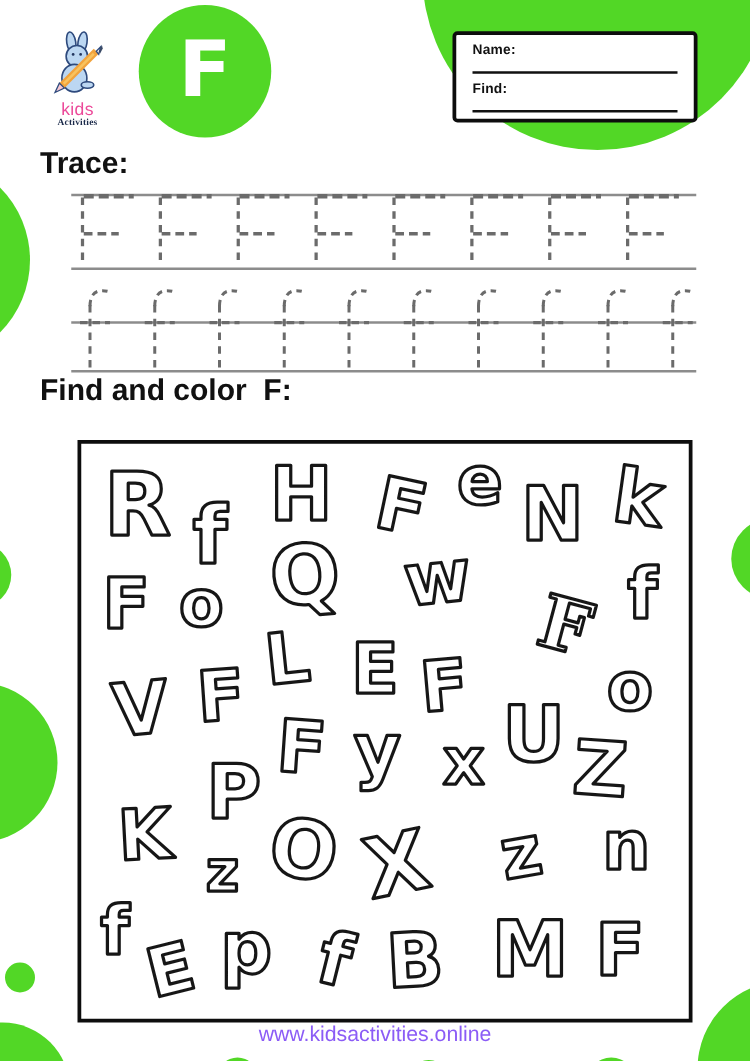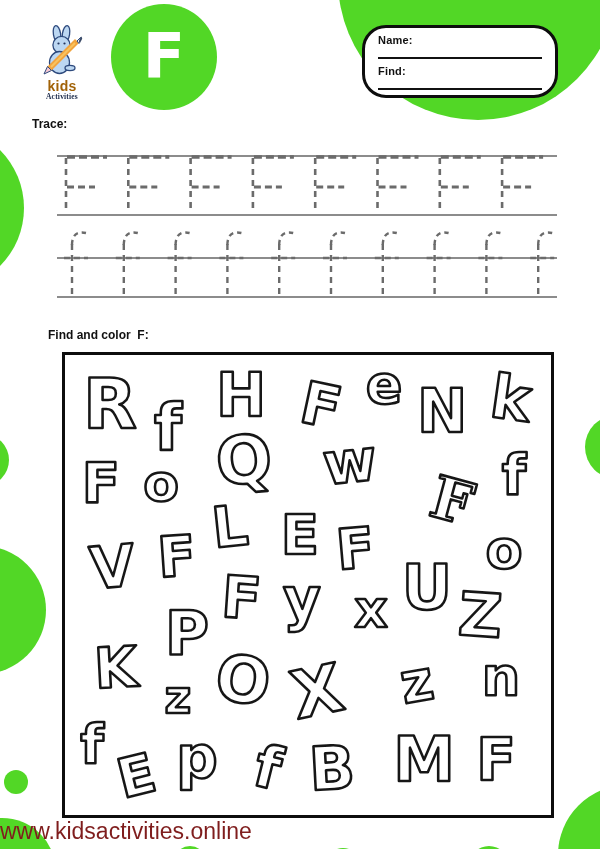--- a/index.html
+++ b/index.html
@@ -14,49 +14,49 @@
   .g.ld {left:4px;    top:770px;  width:24px;  height:24px;}
   .g.blc{left:-52px;  top:818px;  width:108px; height:108px;}
   .g.bs1{left:174px;  top:846px;  width:32px;  height:32px;}
   .g.bs2{left:325px;  top:848px;  width:36px;  height:36px;}
   .g.bs3{left:469px;  top:846px;  width:40px;  height:40px;}
   .g.rm {left:585px;  top:415px;  width:64px;  height:64px;}
   .g.brc{left:558px;  top:785px;  width:140px; height:140px;}
 
   
   .logo{position:absolute;left:32px;top:24px;width:60px;text-align:center;z-index:2;}
-  .logo .kids{font-size:14px;font-weight:bold;color:#a16207;line-height:12px;letter-spacing:.3px;}
+  .logo .kids{font-size:14px;font-weight:normal;color:#ec4899;line-height:12px;letter-spacing:.3px;}
   .logo .acts{font-size:7.5px;font-weight:bold;color:#1b2a4a;letter-spacing:.2px;font-family:Liberation Serif, serif;}
   .badge{position:absolute;left:111px;top:4px;width:106px;height:106px;border-radius:50%;
          background:#52d726;display:flex;align-items:center;justify-content:center;z-index:2;}
   .badge span{color:#fff;font-family:"DejaVu Sans",sans-serif;font-weight:bold;font-size:62px;
               transform:translateY(-2px);}
   .namebox{position:absolute;left:362px;top:25px;width:190px;height:67px;background:#fff;
-           border:3px solid #0d0d0d;border-radius:24px;z-index:2;}
+           border:3px solid #0d0d0d;border-radius:4px;z-index:2;}
   .nb-label{position:absolute;left:13px;font-size:11px;font-weight:bold;letter-spacing:.2px;}
   .nb-line{position:absolute;left:13px;right:13px;height:2px;background:#111;}
 
   
-  .h{position:absolute;left:32px;font-size:12px;font-weight:bold;z-index:2;white-space:pre;}
+  .h{position:absolute;left:32px;font-size:24px;font-weight:bold;z-index:2;white-space:pre;}
   .h.trace{top:117px;}
-  .h.find{top:328px;margin-left:16px;}
+  .h.find{top:299px;}
 
   #trace-svg{position:absolute;left:0;top:145px;z-index:2;}
   #trace-svg path{fill:none;stroke:#6b6b6b;}
   #trace-svg path.guide{stroke:#8c8c8c;}
 
   
   .puzzle{position:absolute;left:62px;top:352px;width:486px;height:460px;background:#fff;
           border:3px solid #0d0d0d;z-index:2;}
   #puzzle-svg text{fill:#fff;stroke:#161616;stroke-width:2.6;stroke-linejoin:round;
                    font-family:"DejaVu Sans",sans-serif;font-weight:bold;text-anchor:middle;}
   #puzzle-svg text.serif{font-family:"DejaVu Serif",serif;}
 
-  .footer{position:absolute;left:0;top:818px;width:100%;font-size:23px;
-          color:#7f1d1d;z-index:2;}
+  .footer{position:absolute;left:0;top:818px;width:100%;text-align:center;font-size:17px;
+          color:#8b5cf6;z-index:2;}
 </style>
 </head>
 <body>
 
 <div class="page">
 
   <div class="g tr" style="background: rgb(82, 215, 38);"></div>
   <div class="g lm" style="background: rgb(82, 215, 38);"></div>
   <div class="g ls" style="background: rgb(82, 215, 38);"></div>
   <div class="g lb" style="background: rgb(82, 215, 38);"></div>

